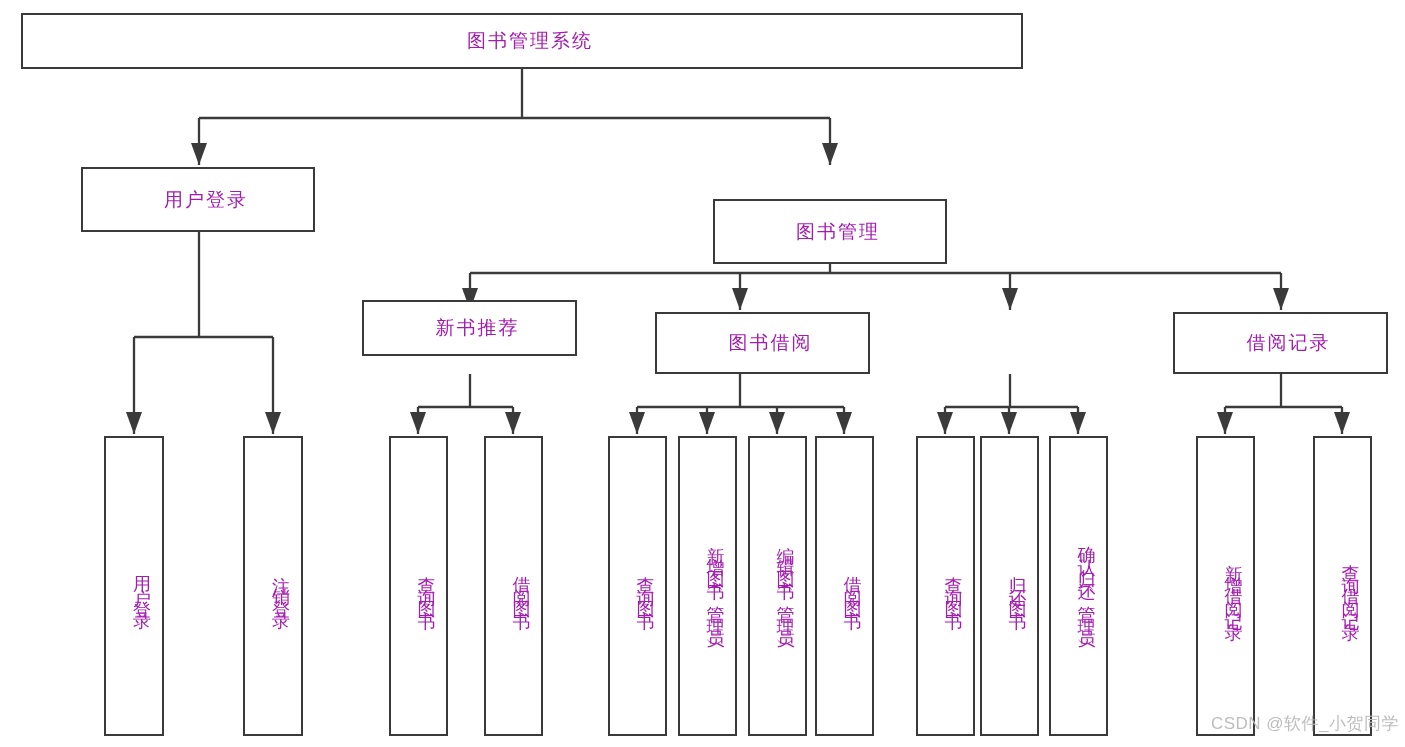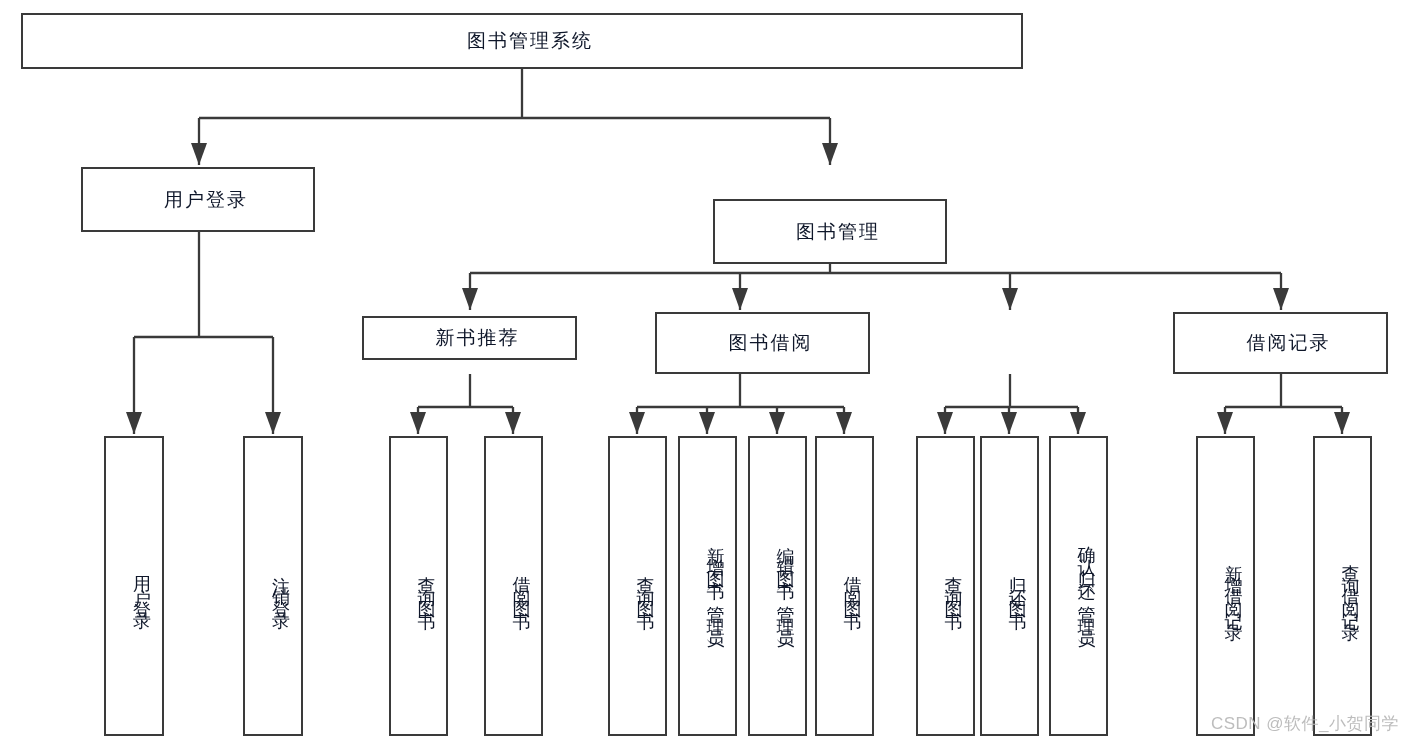--- a/index.html
+++ b/index.html
@@ -15,21 +15,21 @@
     position: absolute;
     left: 0; top: 0;
     width: 1405px; height: 747px;
     pointer-events: none;
   }
   .box {
     position: absolute;
     box-sizing: border-box;
     border: 2px solid #3a3a3a;
     background: #ffffff;
-    color: #0f172a;
+    color: #a21caf;
     display: flex;
     align-items: center;
     justify-content: center;
     text-align: center;
     padding-left: 16px;
   }
   .box.h {
     font-size: 19px;
     letter-spacing: 2px;
   }
@@ -97,21 +97,21 @@
       <line x1="1225" y1="407" x2="1225" y2="434" marker-end="url(#ah)"></line>
       <line x1="1342" y1="407" x2="1342" y2="434" marker-end="url(#ah)"></line>
     </g>
   </svg>
 
   <div class="box h" style="left:21px; top:13px; width:1002px; height:56px;">图书管理系统</div>
 
   <div class="box h" style="left:81px; top:167px; width:234px; height:65px;">用户登录</div>
   <div class="box h" style="left:713px; top:167px; width:234px; height:65px;margin-top:32px;">图书管理</div>
 
-  <div class="box h" style="left:362px; top:316px; width:215px; height:44px;">新书推荐</div>
+  <div class="box h" style="left:362px; top:300px; width:215px; height:56px;">新书推荐</div>
   <div class="box h" style="left:655px; top:312px; width:215px; height:62px;">图书借阅</div>
   <div class="box h" style="left:1173px; top:312px; width:215px; height:62px;">借阅记录</div>
 
   <div class="box v" style="left:104px; top:436px; width:60px; height:300px;">用户登录</div>
   <div class="box v" style="left:243px; top:436px; width:60px; height:300px;">注销登录</div>
 
   <div class="box v" style="left:389px; top:436px; width:59px; height:300px;">查询图书</div>
   <div class="box v" style="left:484px; top:436px; width:59px; height:300px;">借阅图书</div>
 
   <div class="box v" style="left:608px; top:436px; width:59px; height:300px;">查询图书</div>

